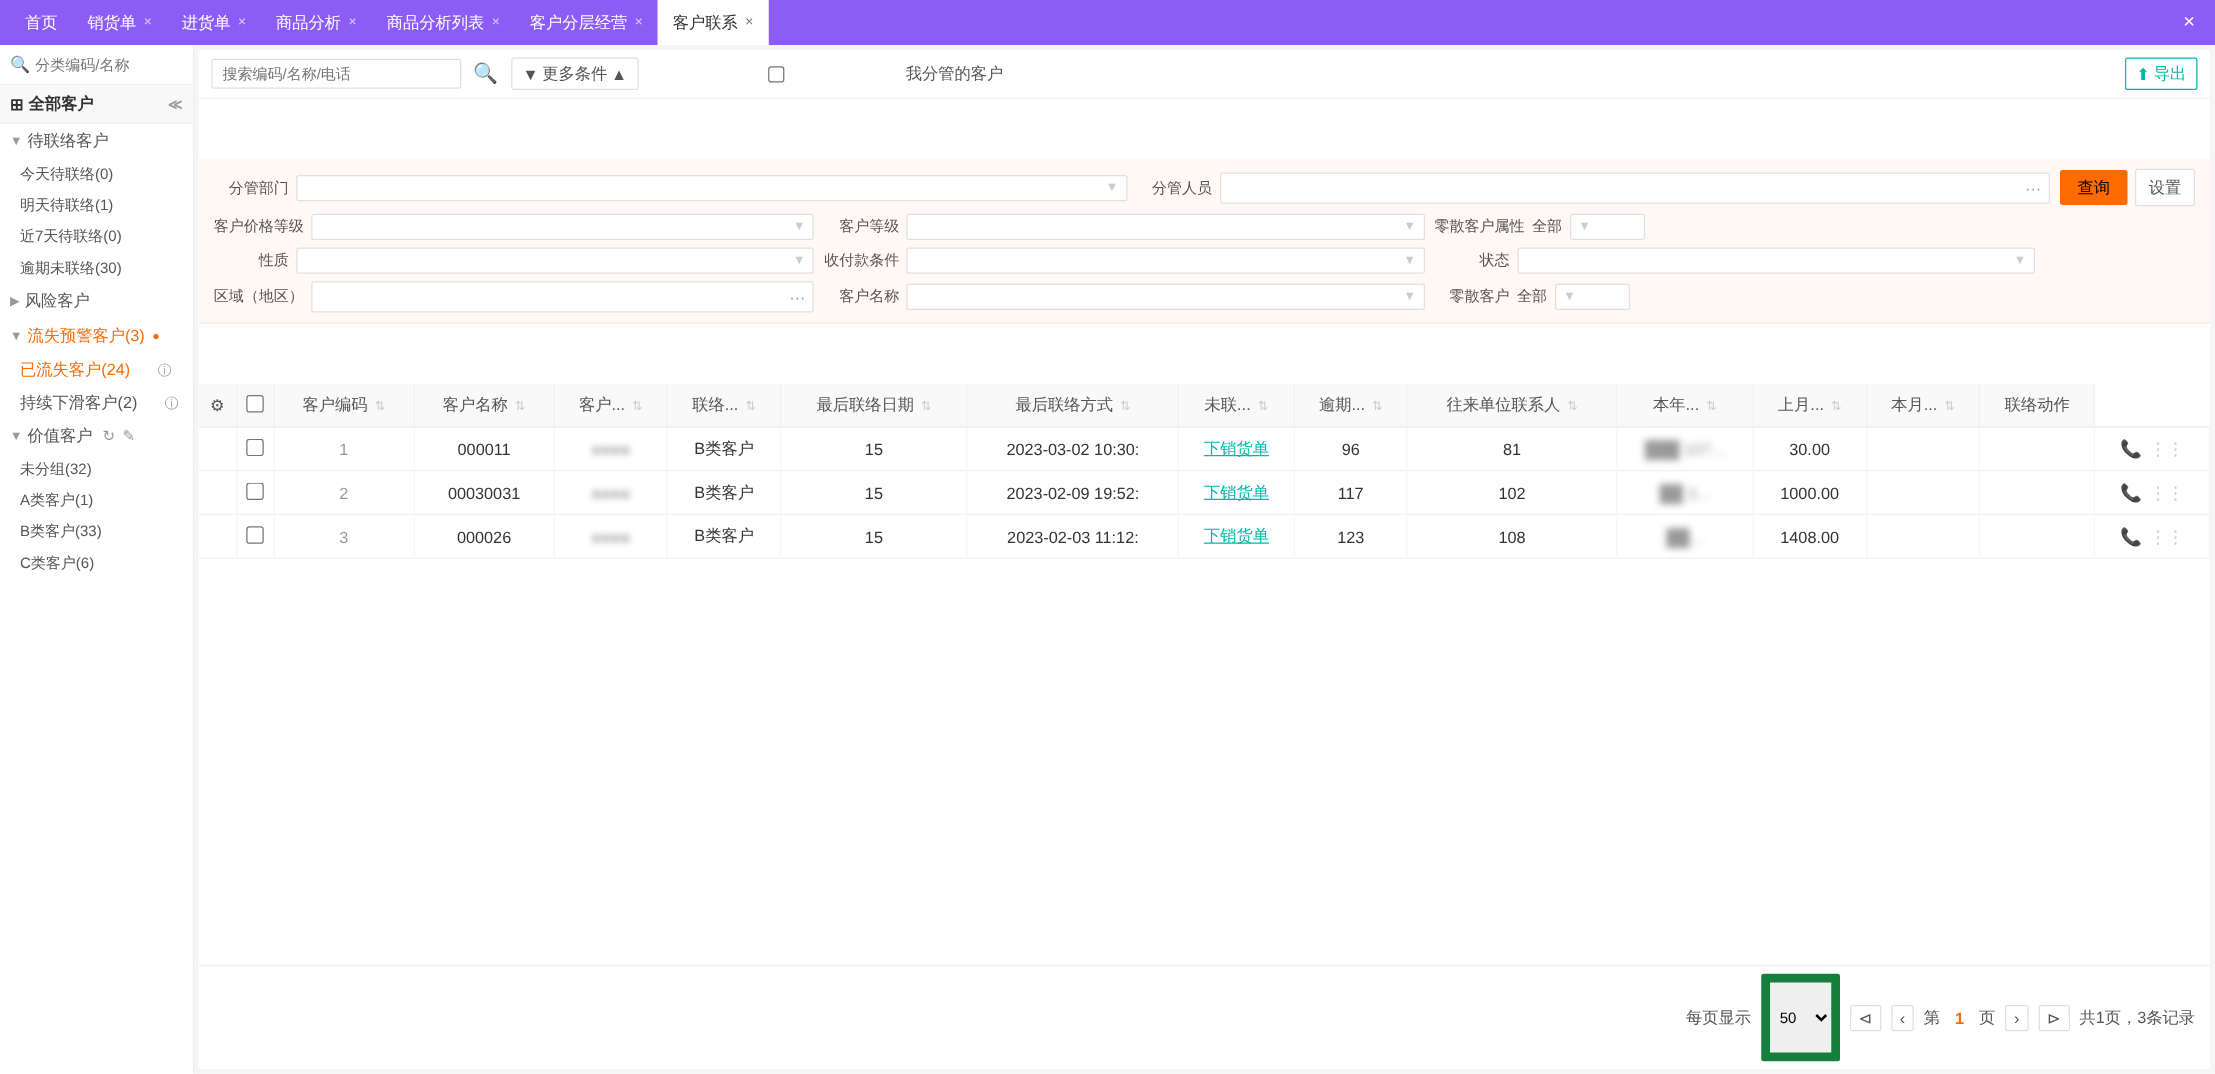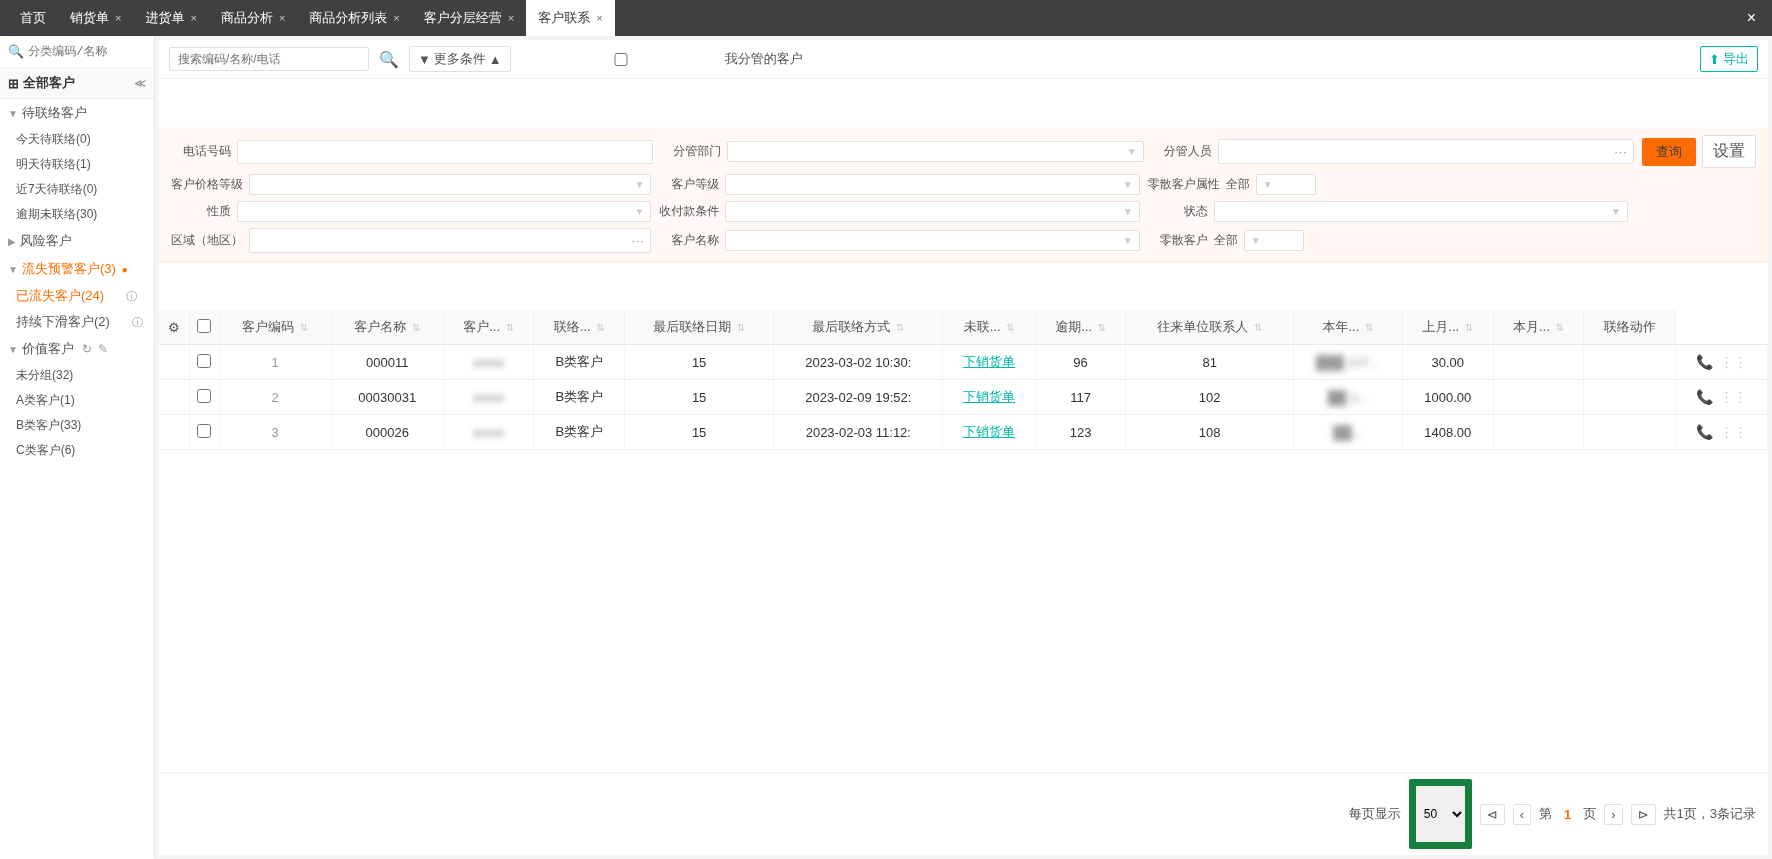--- a/index.html
+++ b/index.html
@@ -1,20 +1,20 @@
 <!DOCTYPE html>
 <html><head>
   <meta charset="utf-8">
   <style>
     * { box-sizing: border-box; margin: 0; padding: 0; font-family: 'Microsoft YaHei', Arial, sans-serif; font-size: 13px; }
     body { background: #f5f5f5; overflow: hidden; }
 
     
     .top-nav {
-      background: #404040;
+      background: #8b5cf6;
       display: flex;
       align-items: center;
       height: 36px;
       padding: 0 8px;
       color: white;
     }
     .top-nav .nav-item {
       padding: 0 12px;
       height: 36px;
       display: flex;
@@ -61,21 +61,20 @@
       padding: 8px;
       border-bottom: 1px solid #f0f0f0;
       gap: 4px;
     }
     .sidebar-search input {
       flex: 1;
       border: none;
       outline: none;
       font-size: 12px;
       color: #0f766e;
-      font-family: Liberation Mono, monospace;
     }
     .sidebar-search .search-icon { color: #ccc; }
 
     .sidebar-section-header {
       display: flex;
       align-items: center;
       padding: 6px 8px;
       font-weight: bold;
       color: #333;
       background: #f9f9f9;
@@ -231,35 +230,35 @@
       color: #999;
     }
     .filter-field .select-box .arrow { color: #ccc; font-size: 10px; }
     .filter-actions {
       display: flex;
       align-items: center;
       gap: 6px;
     }
     .btn-query {
       background: #ff6b00;
-      color: #404040;
+      color: #000000;
       border: none;
       border-radius: 2px;
       padding: 5px 14px;
       cursor: pointer;
       font-size: 13px;
     }
     .btn-settings {
       background: white;
       color: #555;
       border: 1px solid #e0e0e0;
       border-radius: 2px;
       padding: 5px 10px;
       cursor: pointer;
-      font-size: 16px;
+      font-size: 13px;
     }
     .filter-field .more-dots { color: #999; cursor: pointer; margin-left: 4px; }
     .inline-label { color: #555; font-size: 12px; white-space: nowrap; }
 
     
     .table-container {
       flex: 1;
       overflow: auto;
       background: white;
     }
@@ -454,24 +453,20 @@
       <div class="spacer"></div>
       <div class="export-btn">
         <span>⬆</span>
         <span>导出</span>
       </div>
     </div>
 
     <div class="advanced-filter">
 
       <div class="filter-row">
-        <div class="filter-field">
-          <label>电话号码</label>
-          <input type="text" style="">
-        </div>
         <div class="filter-field">
           <label>分管部门</label>
           <div class="select-box">
             <span></span>
             <span class="arrow">▼</span>
           </div>
         </div>
         <div class="filter-field">
           <label>分管人员</label>
           <div class="select-box">

